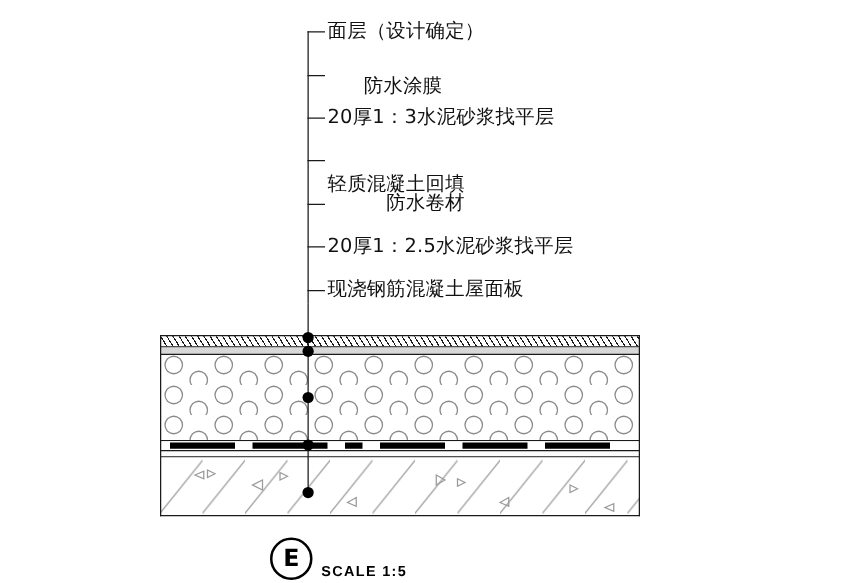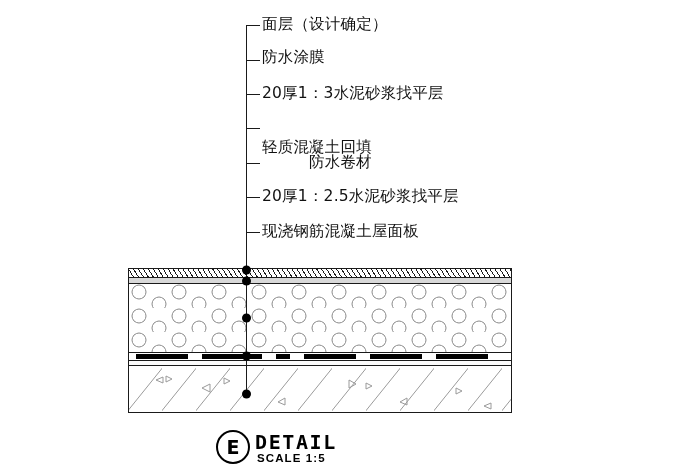--- a/index.html
+++ b/index.html
@@ -111,21 +111,21 @@
     <div class="leader-spine"></div>
 
     <div class="leader-row" style="top:25px;">
       <span class="leader-tick"></span>
     </div>
     <div class="leader-text" style="top:25px;">面层（设计确定）</div>
 
     <div class="leader-row" style="top:60px;">
       <span class="leader-tick"></span>
     </div>
-    <div class="leader-text" style="top:58px;">防水涂膜</div>
+    <div class="leader-text" style="top:69px;margin-left:29px;">防水涂膜</div>
 
     <div class="leader-row" style="top:94px;">
       <span class="leader-tick"></span>
     </div>
     <div class="leader-text" style="top:94px;text-align:right;">20厚1：3水泥砂浆找平层</div>
 
     <div class="leader-row" style="top:128px;">
       <span class="leader-tick"></span>
     </div>
     <div class="leader-text" style="top:128px;margin-top:20px;">轻质混凝土回填</div>
@@ -206,17 +206,16 @@
 
   <div class="drop-line"></div>
   <span class="node" style="top:270px;"></span>
   <span class="node" style="top:281px;"></span>
   <span class="node" style="top:318px;"></span>
   <span class="node" style="top:356px;"></span>
   <span class="node" style="top:394px;"></span>
 
   <div id="titleblock">
     <div class="bubble">E</div>
-    <div class="title-main">DETAIL</div>
     <div class="title-scale">SCALE  1:5</div>
   </div>
 
 </div>
 
 </body></html>

